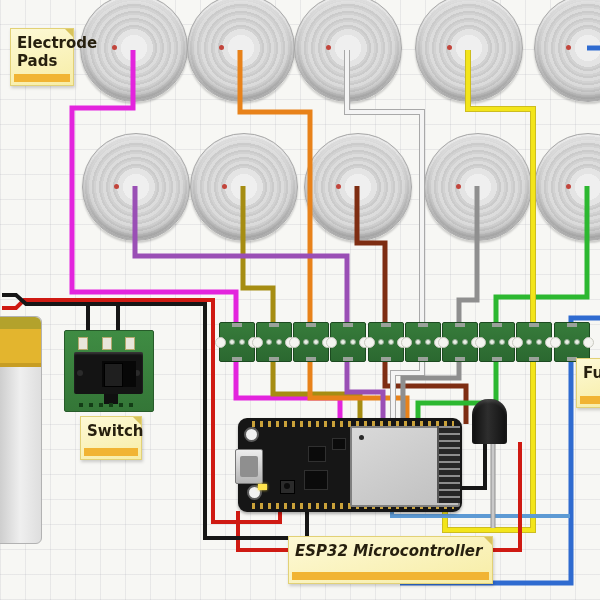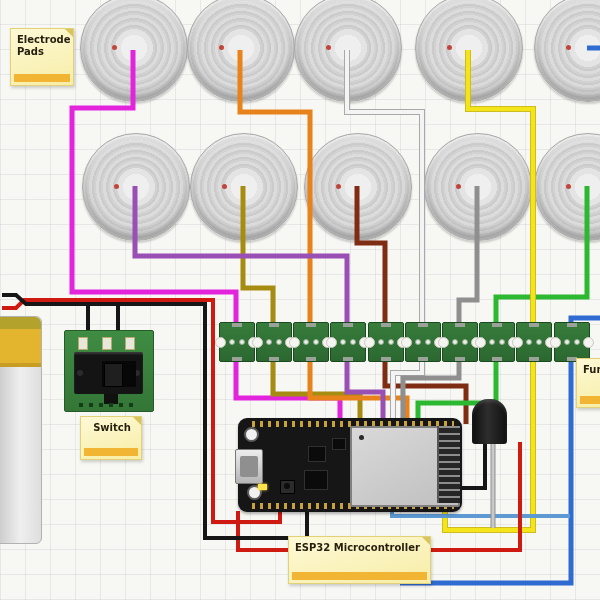--- a/index.html
+++ b/index.html
@@ -108,30 +108,30 @@
     border-radius:16px 16px 3px 3px;box-shadow:inset 0 3px 3px rgba(255,255,255,.12);
   }
 
   
   .note{
     position:absolute;z-index:6;box-sizing:border-box;
     background:linear-gradient(165deg,#fdf9d6,#f7eda6);
     border:1px solid #e2d176;
     box-shadow:1px 2px 3px rgba(0,0,0,.18);
     padding:5px 4px 15px 6px;
-    font-weight:700;font-size:10px;line-height:1.22;color:#261f0e;
+    font-weight:700;font-size:15px;line-height:1.22;color:#261f0e;
   }
   .note::after{content:"";position:absolute;left:3px;right:3px;bottom:3px;height:8px;background:#f1b433;}
   .note::before{content:"";position:absolute;right:0;top:0;width:0;height:0;
     border-left:8px solid transparent;border-top:8px solid #d8c35c;}
   .note.nowrap{white-space:nowrap;}
   .note-electrode{left:10px;top:28px;width:64px;height:58px;}
   .note-switch{left:80px;top:416px;width:62px;height:44px;text-align:center;}
   .note-temp{left:518px;top:416px;width:58px;height:56px;text-align:center;}
-  .note-esp32{left:288px;top:536px;height:48px;padding-right:10px;}
+  .note-esp32{left:288px;top:536px;height:48px;padding-right:10px;font-style:italic;}
   .note-fun{left:576px;top:358px;width:40px;height:50px;}
 </style>
 </head>
 <body>
 
 <div class="stage">
 
   <div class="battery">
     <div class="battery-top"></div>
   </div>

